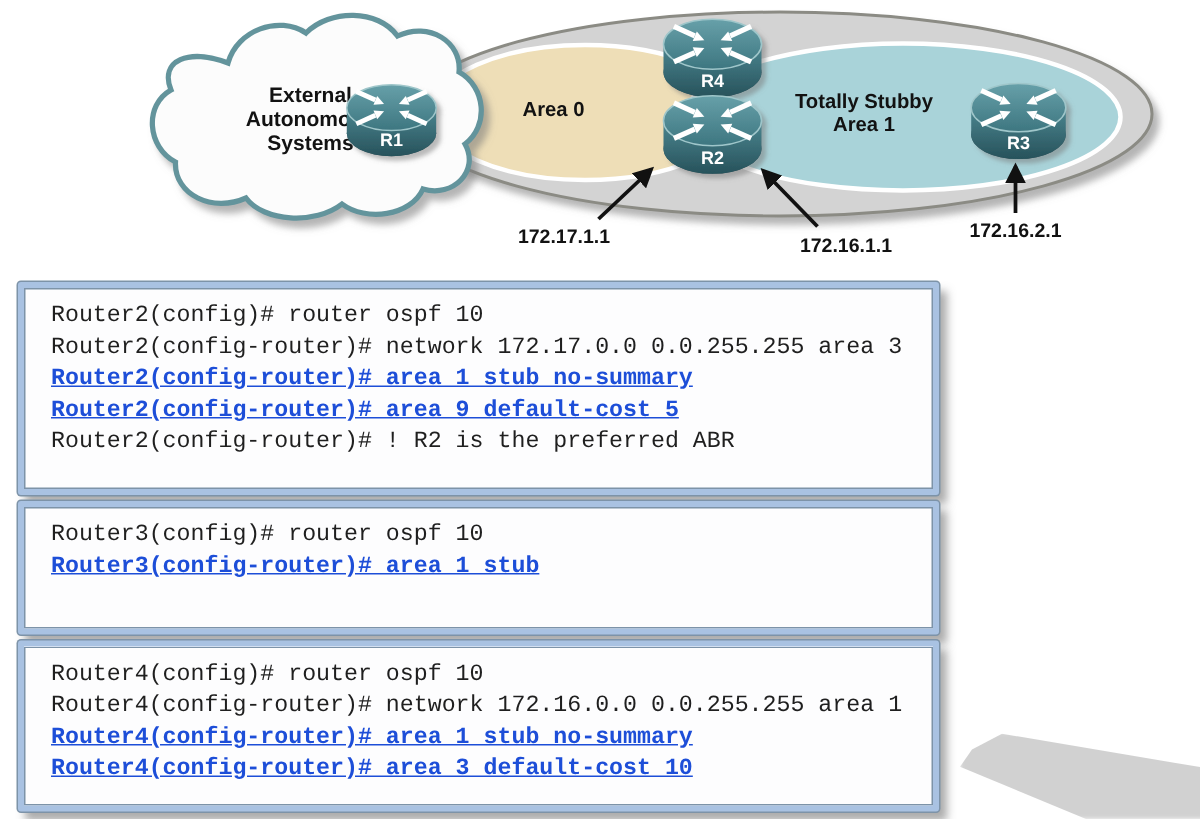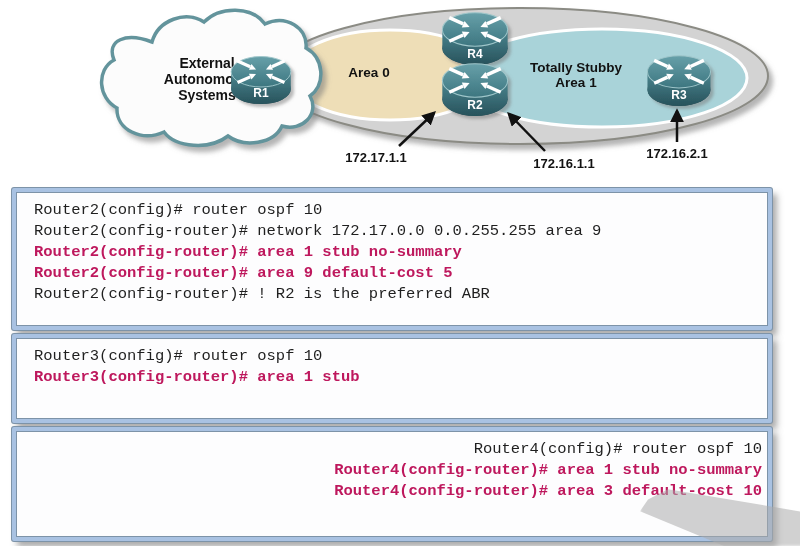--- a/index.html
+++ b/index.html
@@ -4,33 +4,33 @@
 <style>
   html,body { margin:0; padding:0; background:#ffffff; }
   .stage {
     position:relative; width:800px; height:546px; overflow:hidden;
     background:#ffffff; font-family:"Liberation Sans", sans-serif;
   }
   .diagram-svg { position:absolute; left:0; top:0; }
   .diag-label { font-family:"Liberation Sans", sans-serif; font-weight:bold; fill:#121212; }
   .router-label { font-family:"Liberation Sans", sans-serif; font-weight:bold; fill:#ffffff; }
   .term {
-    position:absolute; left:12px; width:760px; box-sizing:border-box;
+    position:absolute; left:12px; width:614px; box-sizing:border-box;
     background:#fdfdfe; border:4px solid #a9c2e2; border-radius:2px;
     box-shadow: 0 0 0 1px #7d93a8, inset 0 0 0 1px #7d93a8, 5px 6px 6px rgba(90,90,90,0.5);
     padding:8px 6px 16px 18px; overflow:hidden;
   }
   .term-1 { top:188px; height:142px; }
   .term-2 { top:334px; height:89px;  }
-  .term-3 { top:427px; height:114px;text-align:right; }
+  .term-3 { top:427px; height:114px; }
   .tline {
     font-family:"Liberation Mono","DejaVu Sans Mono", monospace;
     font-size:15.5px; line-height:21px; color:#1f1f1f; white-space:pre;
   }
-  .tline.hl { color:#be185d; font-weight:bold; }
+  .tline.hl { color:#1d4ed8; font-weight:bold;text-decoration:underline; }
   .pen-shadow {
     position:absolute; left:640px; top:488px; width:200px; height:58px;
     background:rgba(172,172,172,0.55);
     clip-path: polygon(4% 20%, 14% 2%, 100% 52%, 100% 100%, 42% 100%, 0% 40%);
     filter: blur(1.5px); z-index:5;
   }
 </style>
 </head>
 <body>
 
@@ -104,29 +104,30 @@
     <line x1="545" y1="151" x2="509" y2="114" stroke="#111111" stroke-width="2.5" marker-end="url(#ah)"></line>
     <line x1="677" y1="142" x2="677" y2="111" stroke="#111111" stroke-width="2.5" marker-end="url(#ah)"></line>
 
     <text class="diag-label" x="376" y="162" font-size="13" text-anchor="middle">172.17.1.1</text>
     <text class="diag-label" x="564" y="168" font-size="13" text-anchor="middle">172.16.1.1</text>
     <text class="diag-label" x="677" y="158" font-size="13" text-anchor="middle">172.16.2.1</text>
   </svg>
 
   <div class="term term-1">
       <div class="tline">Router2(config)# router ospf 10</div>
-      <div class="tline">Router2(config-router)# network 172.17.0.0 0.0.255.255 area 9</div>
+      <div class="tline">Router2(config-router)# network 172.17.0.0 0.0.255.255 area 3</div>
       <div class="tline hl">Router2(config-router)# area 1 stub no-summary</div>
       <div class="tline hl">Router2(config-router)# area 9 default-cost 5</div>
       <div class="tline">Router2(config-router)# ! R2 is the preferred ABR</div>
     </div>
   <div class="term term-2">
       <div class="tline">Router3(config)# router ospf 10</div>
       <div class="tline hl">Router3(config-router)# area 1 stub</div>
     </div>
   <div class="term term-3">
       <div class="tline">Router4(config)# router ospf 10</div>
+      <div class="tline">Router4(config-router)# network 172.16.0.0 0.0.255.255 area 1</div>
       <div class="tline hl">Router4(config-router)# area 1 stub no-summary</div>
       <div class="tline hl">Router4(config-router)# area 3 default-cost 10</div>
     </div>
 
   <div class="pen-shadow"></div>
 </div>
 
 </body></html>

